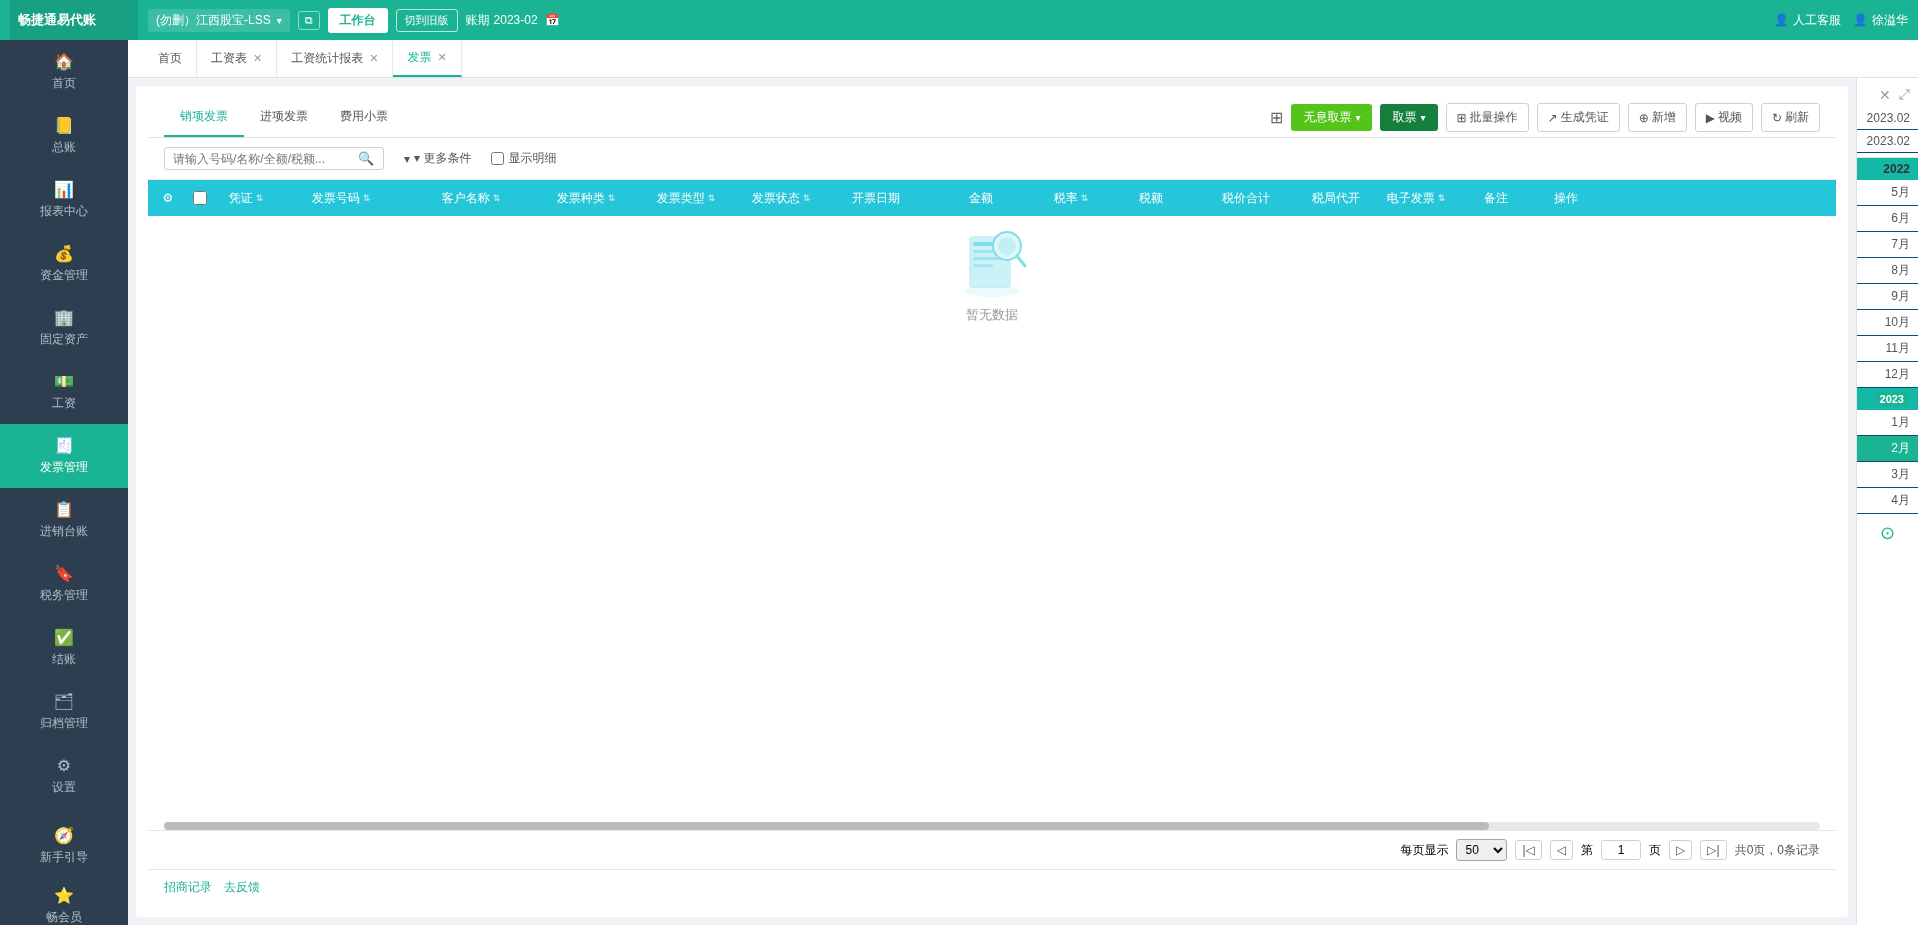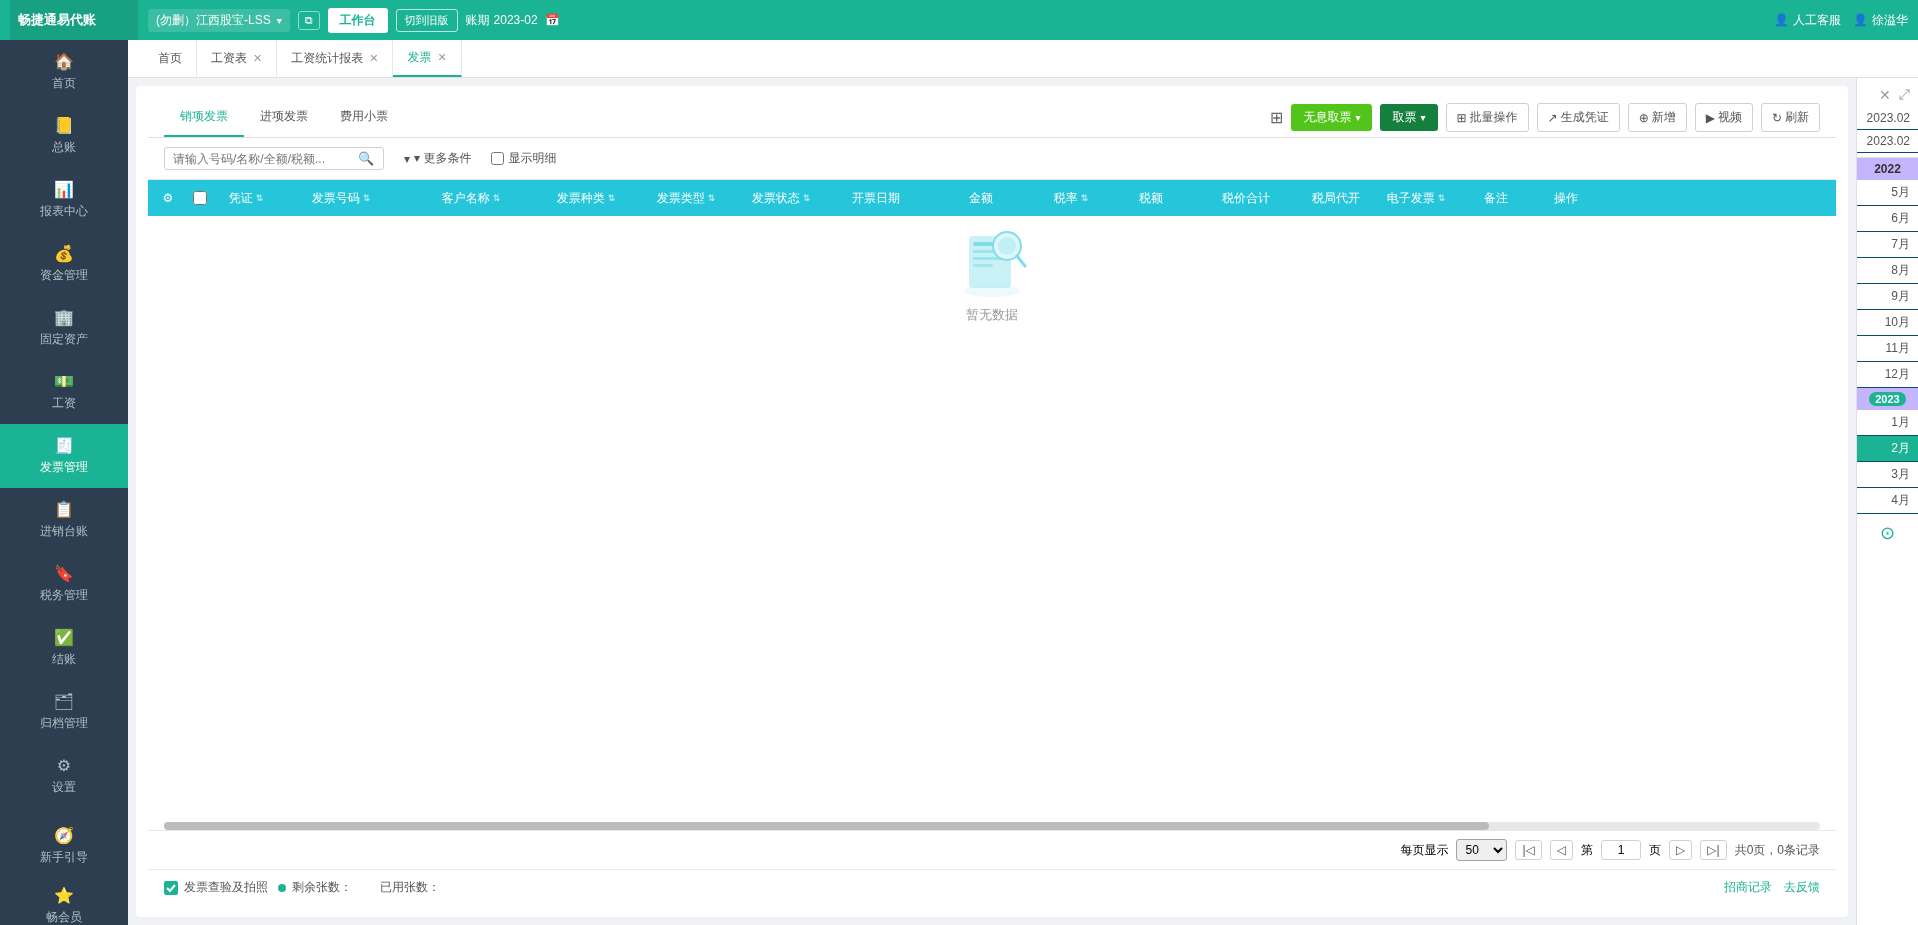--- a/index.html
+++ b/index.html
@@ -162,21 +162,21 @@
     }
     .right-close-btn { cursor: pointer; color: #999; font-size: 14px; }
     .right-expand-btn { cursor: pointer; color: #999; font-size: 14px; }
 
     .date-section { display: flex; flex-direction: column; }
     .date-entry {
       display: flex; align-items: center; justify-content: flex-end; padding: 4px 8px; cursor: pointer; color: #555; font-size: 12px; border-bottom: 1px solid #0c4a6e; white-space: nowrap;
     }
     .date-entry.active { background: #1ab394; color: #fff; border-radius: 0; }
     .date-year-header {
-      display: flex; align-items: center; justify-content: center; padding: 4px 8px; background: #c4b5fd; color: #333; font-size: 12px; font-weight: bold; cursor: pointer;
+      display: flex; align-items: center; justify-content: flex-end; padding: 4px 8px; background: #14b8a6; color: #333; font-size: 12px; font-weight: bold; cursor: pointer;
     }
     .date-year-badge {
       background: #1ab394; color: #fff; border-radius: 10px; padding: 1px 6px; font-size: 11px; font-weight: bold;
     }
 
     .scroll-bar-area {
       height: 8px; background: #e8e8e8; margin: 0 16px; border-radius: 4px; flex-shrink: 0;
     }
     .scroll-bar-thumb {
       height: 8px; background: #bbb; border-radius: 4px; width: 80%;
@@ -461,32 +461,20 @@
               <button class="pagination-btn">◁</button>
               <span class="pagination-label">第</span>
               <input class="pagination-input" type="text" value="1" style="">
               <span class="pagination-label">页</span>
               <button class="pagination-btn">▷</button>
               <button class="pagination-btn">▷|</button>
               <span class="pagination-total">共0页，0条记录</span>
             </div>
 
             <div class="bottom-bar">
-              <div class="bottom-bar-left">
-                <svg width="14" height="14" viewBox="0 0 14 14">
-                  <rect width="14" height="14" rx="2" fill="#1ab394"></rect>
-                  <polyline points="3,7 6,10 11,4" fill="none" stroke="#fff" stroke-width="2"></polyline>
-                </svg>
-                <span class="bottom-text">发票查验及拍照</span>
-                <span style="width:8px;height:8px;background:#1ab394;border-radius:50%;display:inline-block;margin-left:4px;"></span>
-                <span class="bottom-text">剩余张数：</span>
-                <span class="bottom-text"></span>
-                <span class="bottom-text" style="margin-left:16px;">已用张数：</span>
-                <span class="bottom-text"></span>
-              </div>
               <div class="bottom-bar-right">
                 <span class="bottom-link">招商记录</span>
                 <span class="bottom-link">去反馈</span>
               </div>
             </div>
 
           </div>
         </div>
 
         <div class="right-panel">

